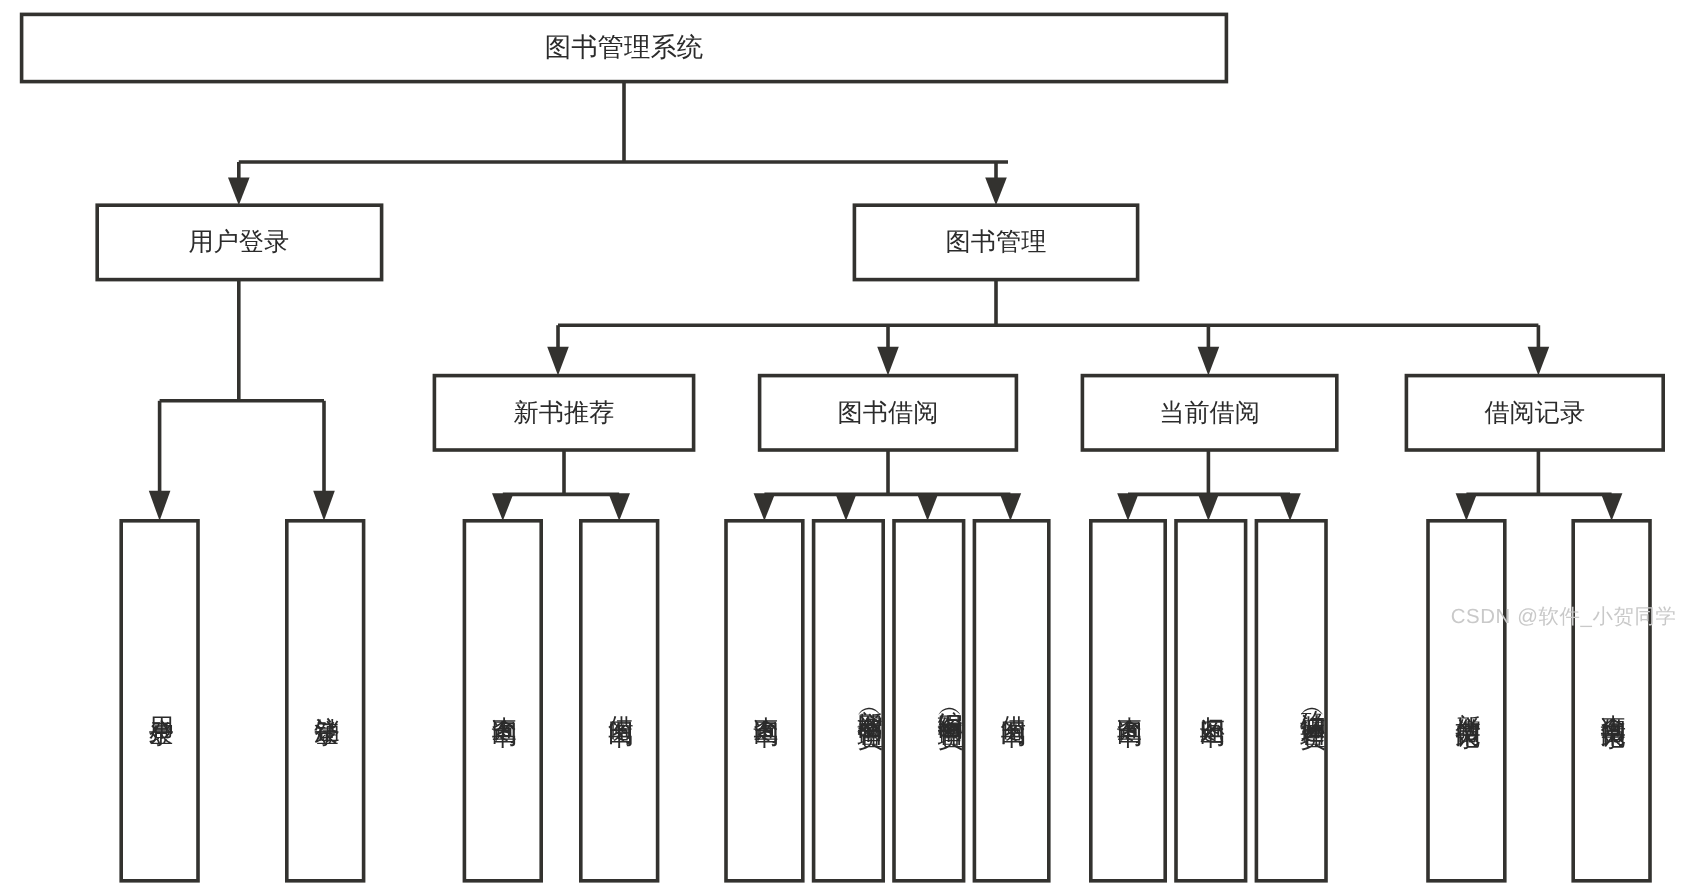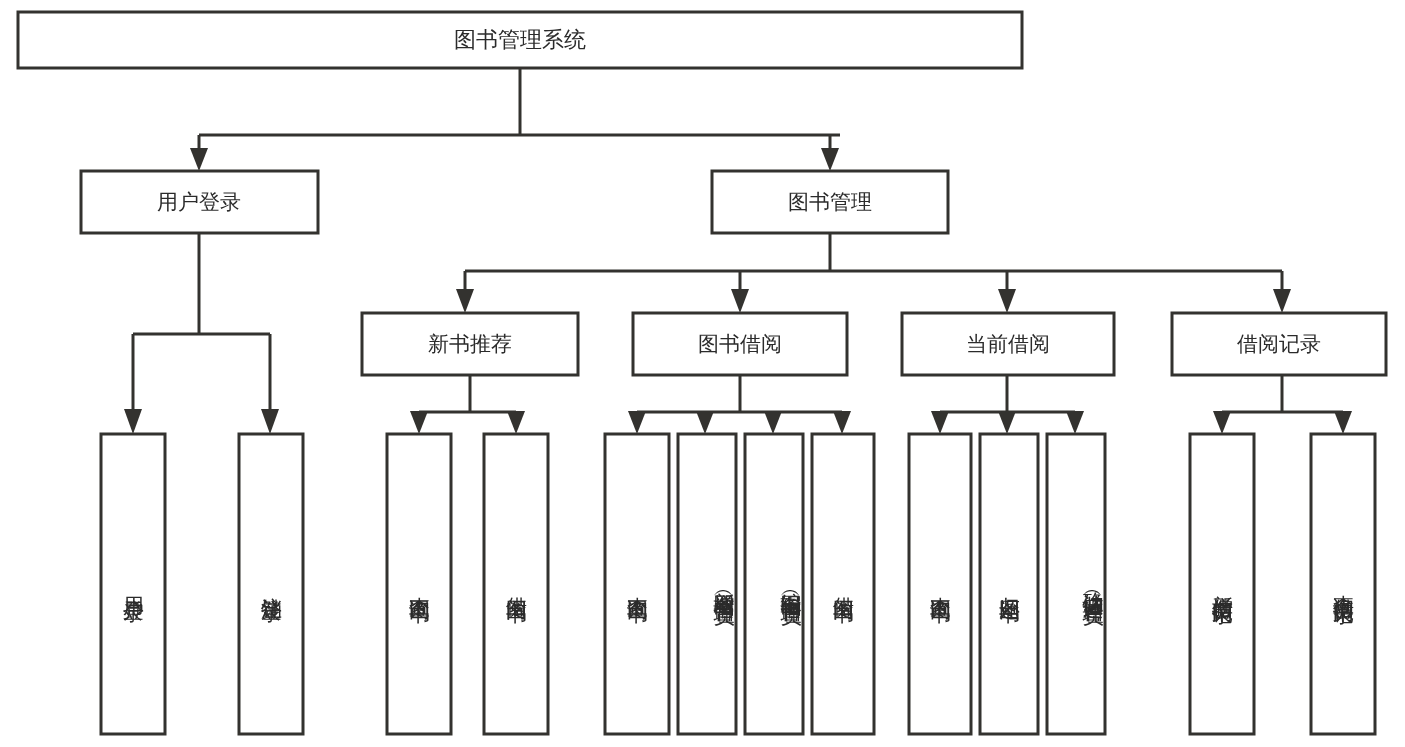--- a/index.html
+++ b/index.html
@@ -211,14 +211,15 @@
   <div class="vertical-label" style="left:745px; top:434px; width:58px; height:300px; align-items:flex-start;">编辑图书（管理员）</div>
   <div class="vertical-label" style="left:812px; top:434px; width:62px; height:300px;">借阅图书</div>
 
   <div class="vertical-label" style="left:909px; top:434px; width:62px; height:300px;">查询图书</div>
   <div class="vertical-label" style="left:980px; top:434px; width:58px; height:300px;">归还图书</div>
   <div class="vertical-label" style="left:1047px; top:434px; width:58px; height:300px; align-items:flex-start;">确认归还（管理员）</div>
 
   <div class="vertical-label" style="left:1190px; top:434px; width:64px; height:300px;">新增借阅记录</div>
   <div class="vertical-label" style="left:1311px; top:434px; width:64px; height:300px;">查询借阅记录</div>
 
+  <div class="watermark">CSDN @软件_小贺同学</div>
 
 </div>
 
 </body></html>

